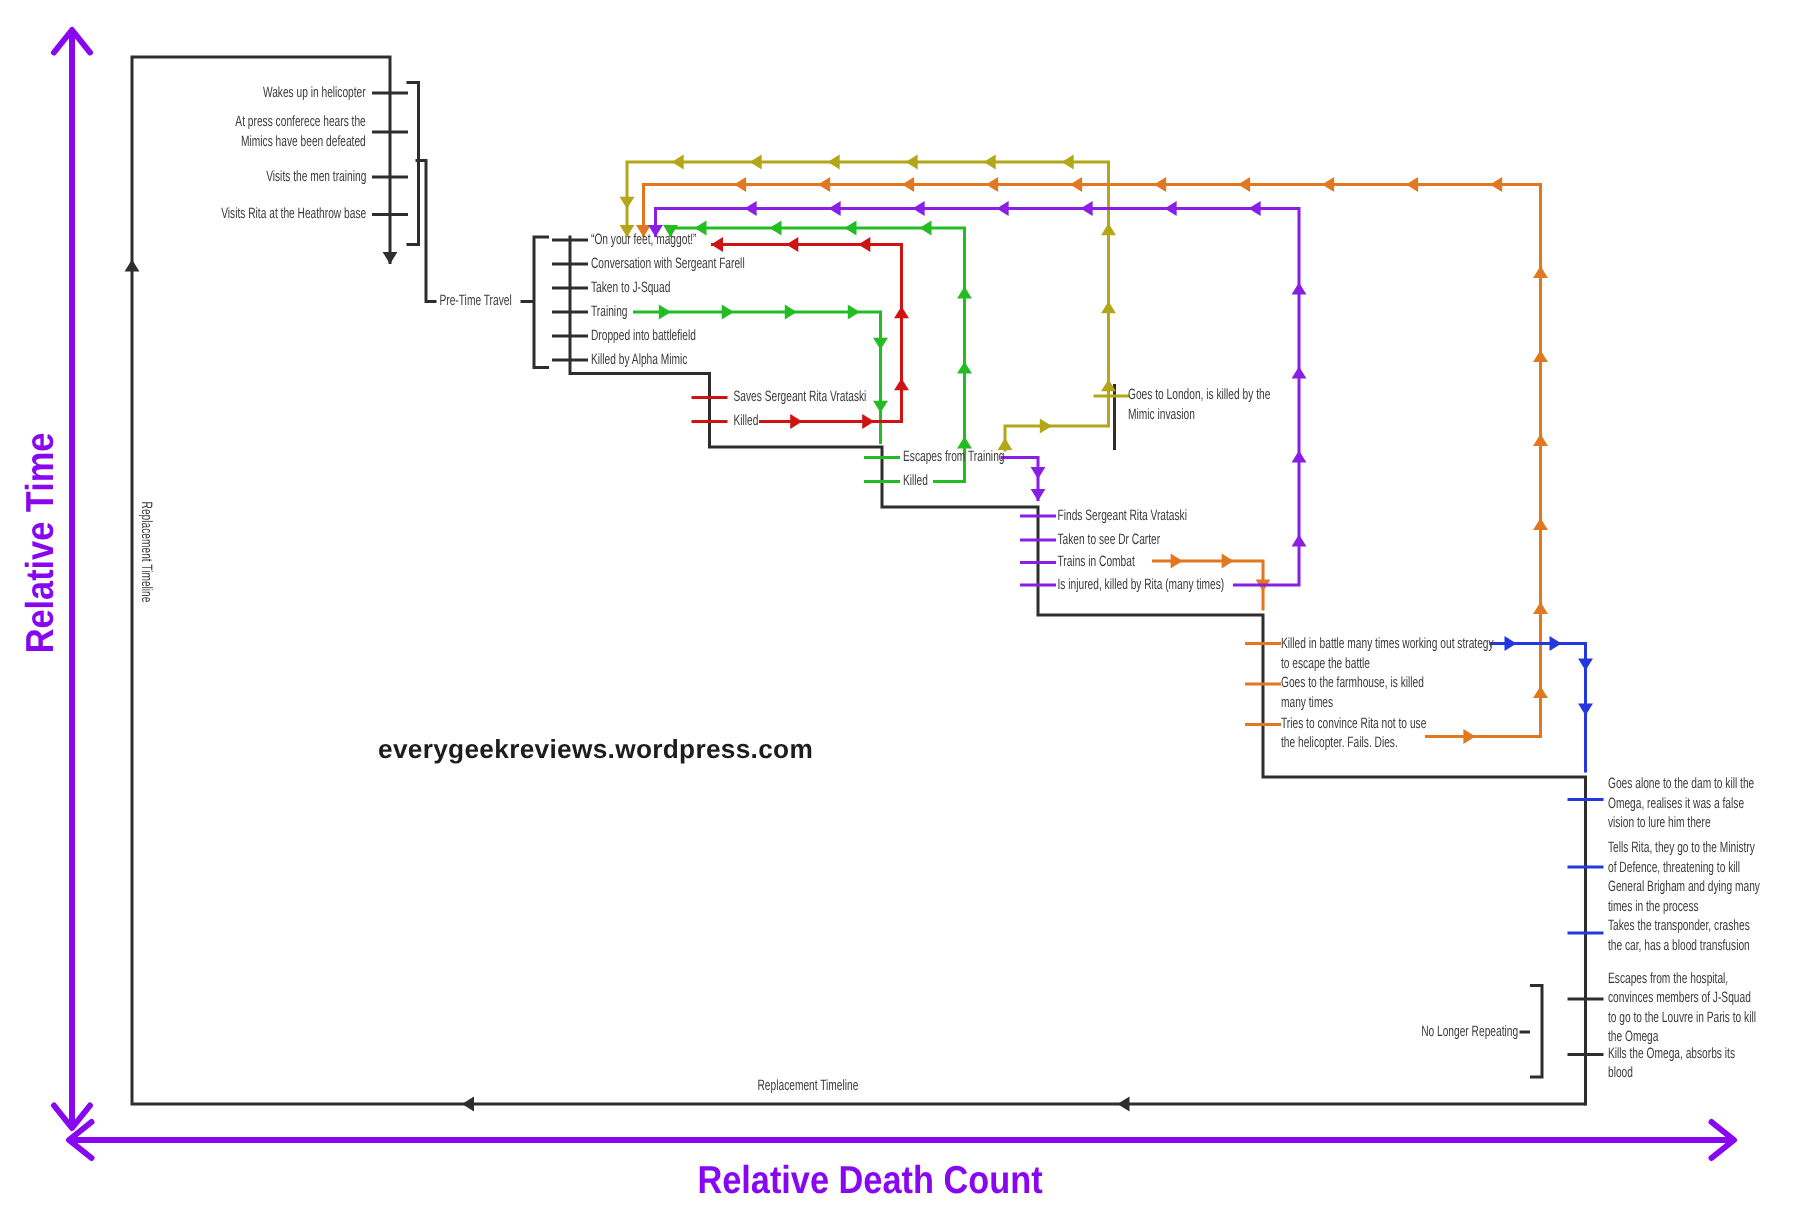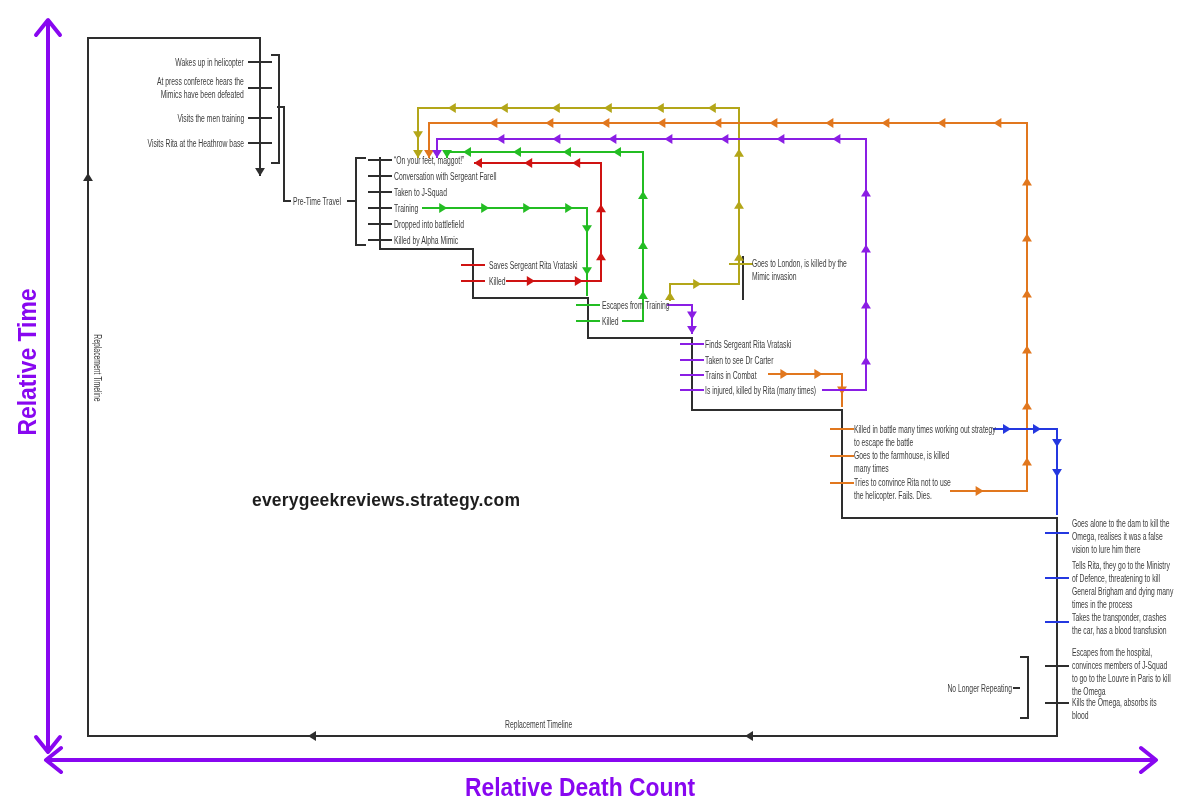--- a/index.html
+++ b/index.html
@@ -156,21 +156,21 @@
     </svg>
 
   <div class="ax" id="y-axis-label">Relative Time</div>
   <div class="ax" id="x-axis-label">Relative Death Count</div>
 
   <div id="rt-vertical-label">Replacement Timeline</div>
   <div class="lbl" id="rt-bottom-label">Replacement Timeline</div>
   <div class="lbl" id="pre-time-travel-label">Pre-Time Travel</div>
   <div class="lbl r" id="no-longer-repeating-label">No Longer Repeating</div>
 
-  <div class="wm">everygeekreviews.strategy.com</div>
+  <div class="wm">everygeekreviews.wordpress.com</div>
 <div class="lbl r" style="top: 62px; right: 956px;">Wakes up in helicopter</div>
     <div class="lbl r" style="top: 88px; right: 956px;">At press conferece hears the
 Mimics have been defeated</div>
     <div class="lbl r" style="top: 118px; right: 956px;">Visits the men training</div>
     <div class="lbl r" style="top: 143px; right: 956px;">Visits Rita at the Heathrow base</div>
     <div class="lbl" style="top: 160px; left: 394px;">“On your feet, maggot!”</div>
     <div class="lbl" style="top: 176px; left: 394px;">Conversation with Sergeant Farell</div>
     <div class="lbl" style="top: 192px; left: 394px;">Taken to J-Squad</div>
     <div class="lbl" style="top: 208px; left: 394px;">Training</div>
     <div class="lbl" style="top: 224px; left: 394px;">Dropped into battlefield</div>

